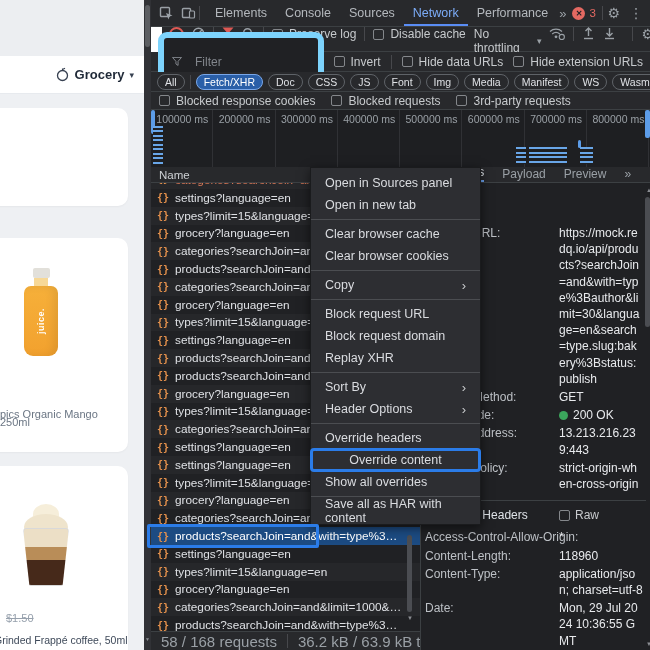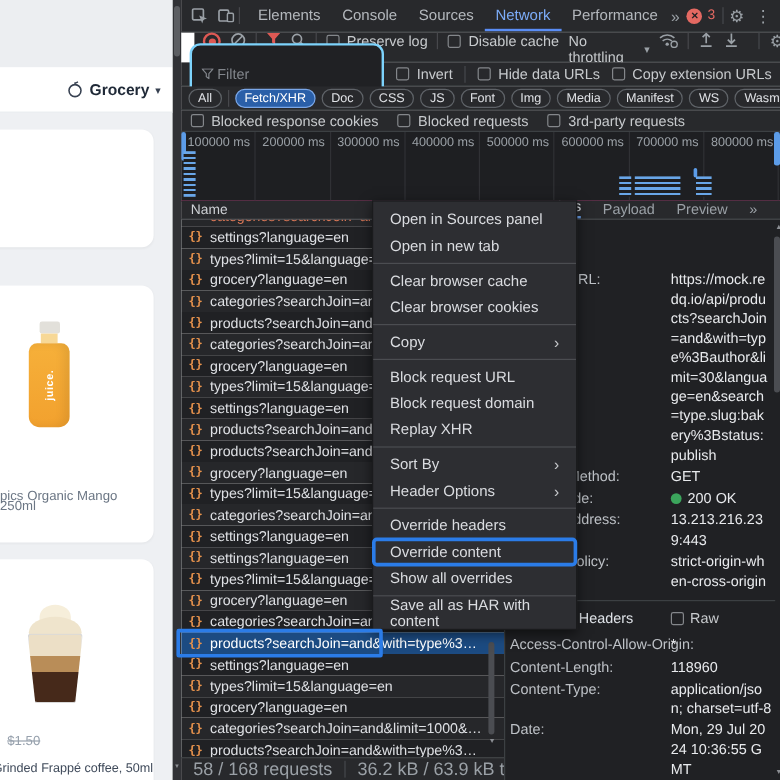--- a/index.html
+++ b/index.html
@@ -56,22 +56,22 @@
   
   #bar2{left:0;top:27px;width:499px;height:25px;background:#28292c;border-bottom:1px solid #3c4043;
         display:flex;align-items:flex-start;gap:8px;box-sizing:border-box;padding:0 7px;font-size:12px;color:#c7cacd;margin-left:11px;}
   .rec{width:11px;height:11px;border:2px solid #de5954;border-radius:50%;position:relative;flex:0 0 11px;box-sizing:content-box;}
   .rec::after{content:"";position:absolute;left:2.5px;top:2.5px;width:6px;height:6px;border-radius:50%;background:#de5954;}
   .ddl{display:flex;align-items:center;gap:5px;color:#c7cacd;}
   .chev{font-size:9px;color:#9aa0a6;}
   
   #bar3{left:0;top:52px;width:499px;height:20px;background:#28292c;border-bottom:1px solid #3c4043;
         display:flex;align-items:center;gap:10px;box-sizing:border-box;padding:0 7px;font-size:12px;color:#c7cacd;}
-  #filter-pill{width:158px;height:15px;border:2px solid #7dd3fc;border-radius:9px;background:#202124;
-               display:flex;align-items:center;gap:3px;padding:16px 8px;color:#82868c;}
+  #filter-pill{width:158px;height:15px;border:6px solid #7dd3fc;border-radius:9px;background:#202124;
+               display:flex;align-items:center;gap:13px;padding:16px 8px;color:#82868c;}
   
   #chips{left:0;top:72px;width:499px;height:20px;background:#28292c;border-bottom:1px solid #3c4043;
          display:flex;align-items:center;gap:5px;box-sizing:border-box;padding:0 6px;}
   .chip{border:1px solid #5f6368;border-radius:9px;padding:1px 7px;font-size:10.5px;color:#dfe1e5;white-space:nowrap;}
   .chip.sel{background:#2a5fa8;border-color:#7aa7e8;color:#fff;}
   
   #blocked-row{left:0;top:92px;width:499px;height:18px;background:#28292c;border-bottom:1px solid #3c4043;
                display:flex;align-items:center;gap:16px;box-sizing:border-box;padding:0 8px;font-size:12px;color:#c7cacd;}
   
   #timeline{left:0;top:110px;width:499px;height:57px;background:#1e1f22;border-bottom:1px solid #ec4899;overflow:hidden;}
@@ -118,21 +118,21 @@
   .rawwrap{display:flex;align-items:center;gap:5px;color:#c7cacd;}
   #det-scroll-up{left:493px;top:187px;width:10px;text-align:center;font-size:6px;color:#8b8e93;}
   #det-scroll-thumb{left:494px;top:197px;width:5px;height:130px;background:#4b4d52;border-radius:3px;}
   #det-scroll-dn{left:493px;top:641px;width:10px;text-align:center;font-size:6px;color:#8b8e93;}
   
   #menu{left:159px;top:167px;width:171px;height:358px;background:#2d2e32;border:1px solid #1a1b1d;box-sizing:border-box;
         box-shadow:0 3px 10px rgba(0,0,0,.55);z-index:5;padding:4px 0;display:flex;flex-direction:column;}
   .mi{height:22px;flex:0 0 22px;display:flex;align-items:center;padding:0 14px;font-size:12.5px;color:#dadce0;
       box-sizing:border-box;justify-content:space-between;}
   .mi .sub{color:#c8cacd;font-size:13px;}
-  .mi.boxed{outline:3px solid #2b7ce8;outline-offset:-2px;border-radius:3px;}
+  .mi.boxed{outline:3px solid #2b7ce8;outline-offset:-2px;border-radius:3px;justify-content:center;}
   .mdiv{height:1px;flex:0 0 1px;background:#4b4d51;margin:3px 0;}
   
   #anno-row{left:147px;top:524px;width:172px;height:24px;border:3px solid #2b7ce8;border-radius:2px;box-sizing:border-box;z-index:9;pointer-events:none;}
   svg{display:block;}
 </style>
 </head>
 <body>
 
 <div id="root">
 
@@ -284,21 +284,21 @@
         <span class="cb"></span>
         <span>Invert</span>
       </span>
       <span class="vdiv"></span>
       <span class="lblgap">
         <span class="cb"></span>
         <span>Hide data URLs</span>
       </span>
       <span class="lblgap">
         <span class="cb"></span>
-        <span>Copy extension URLs</span>
+        <span>Hide extension URLs</span>
       </span>
     </div>
 
     <div id="chips" class="abs">
         <div class="chip">All</div>
         <div class="vdiv"></div>
         <div class="chip sel">Fetch/XHR</div>
         <div class="chip">Doc</div>
         <div class="chip">CSS</div>
         <div class="chip">JS</div>

